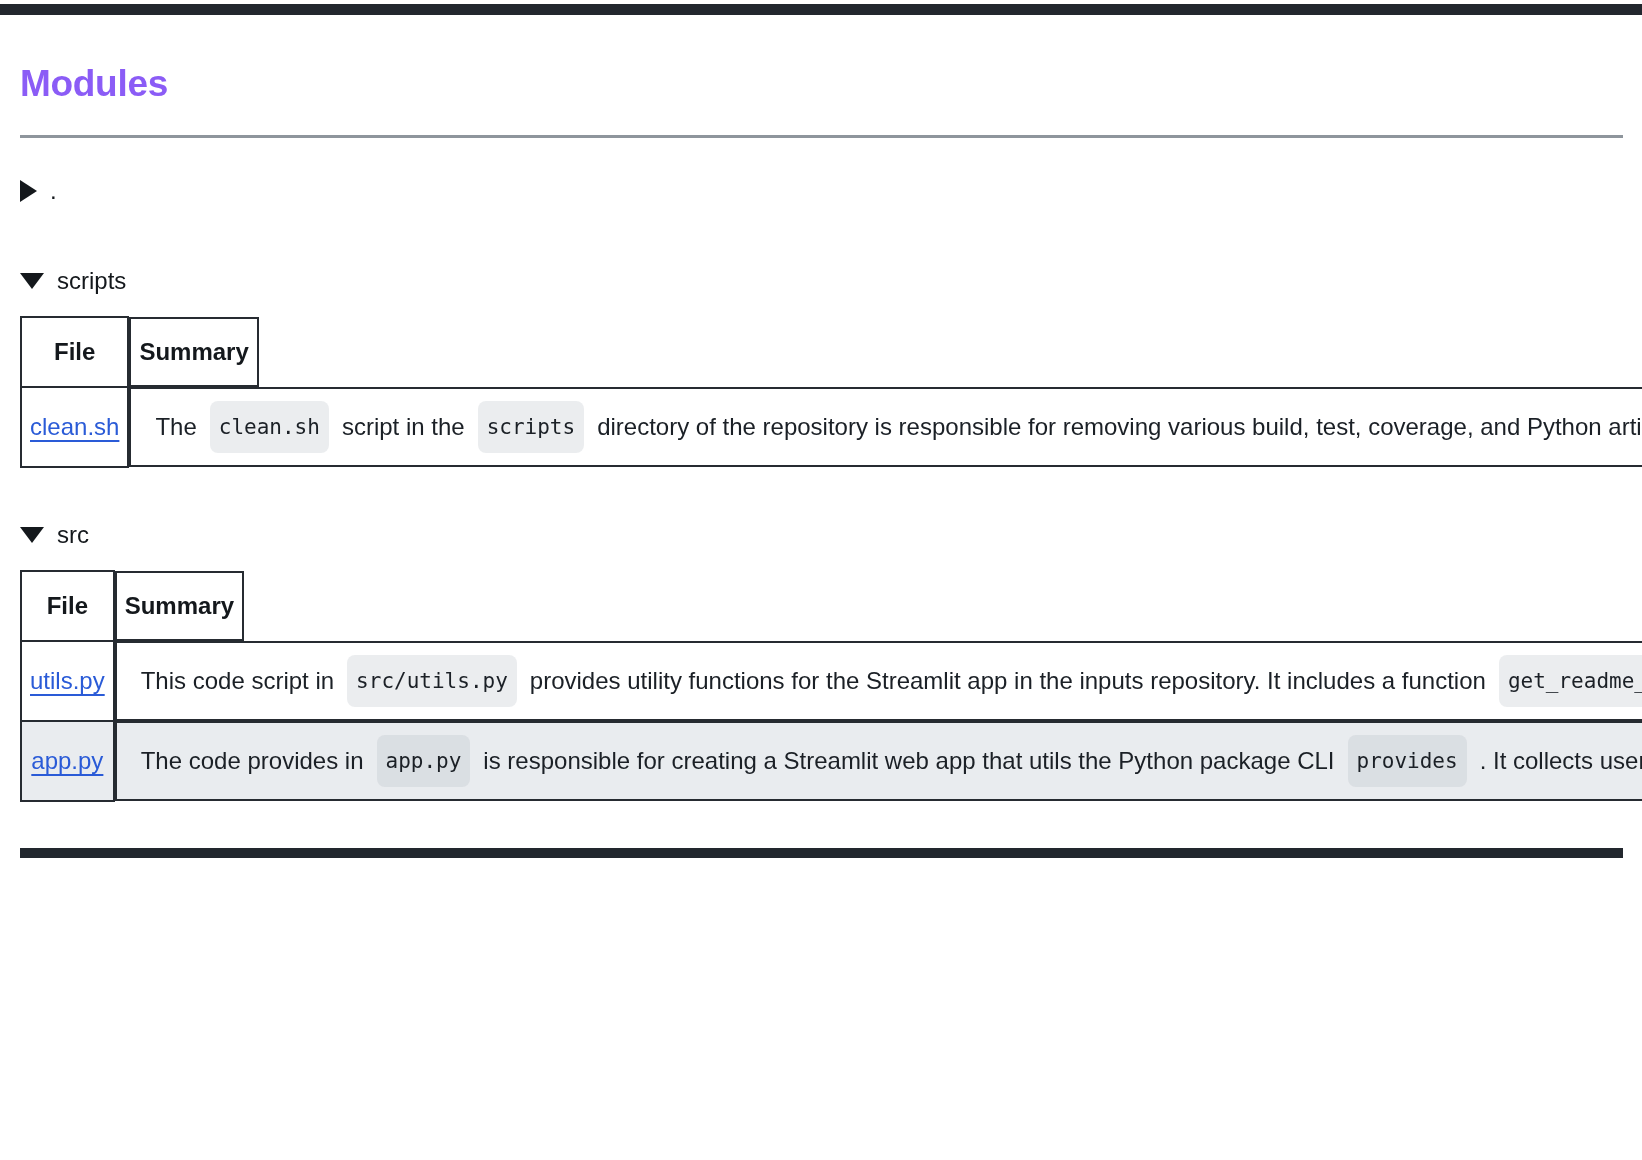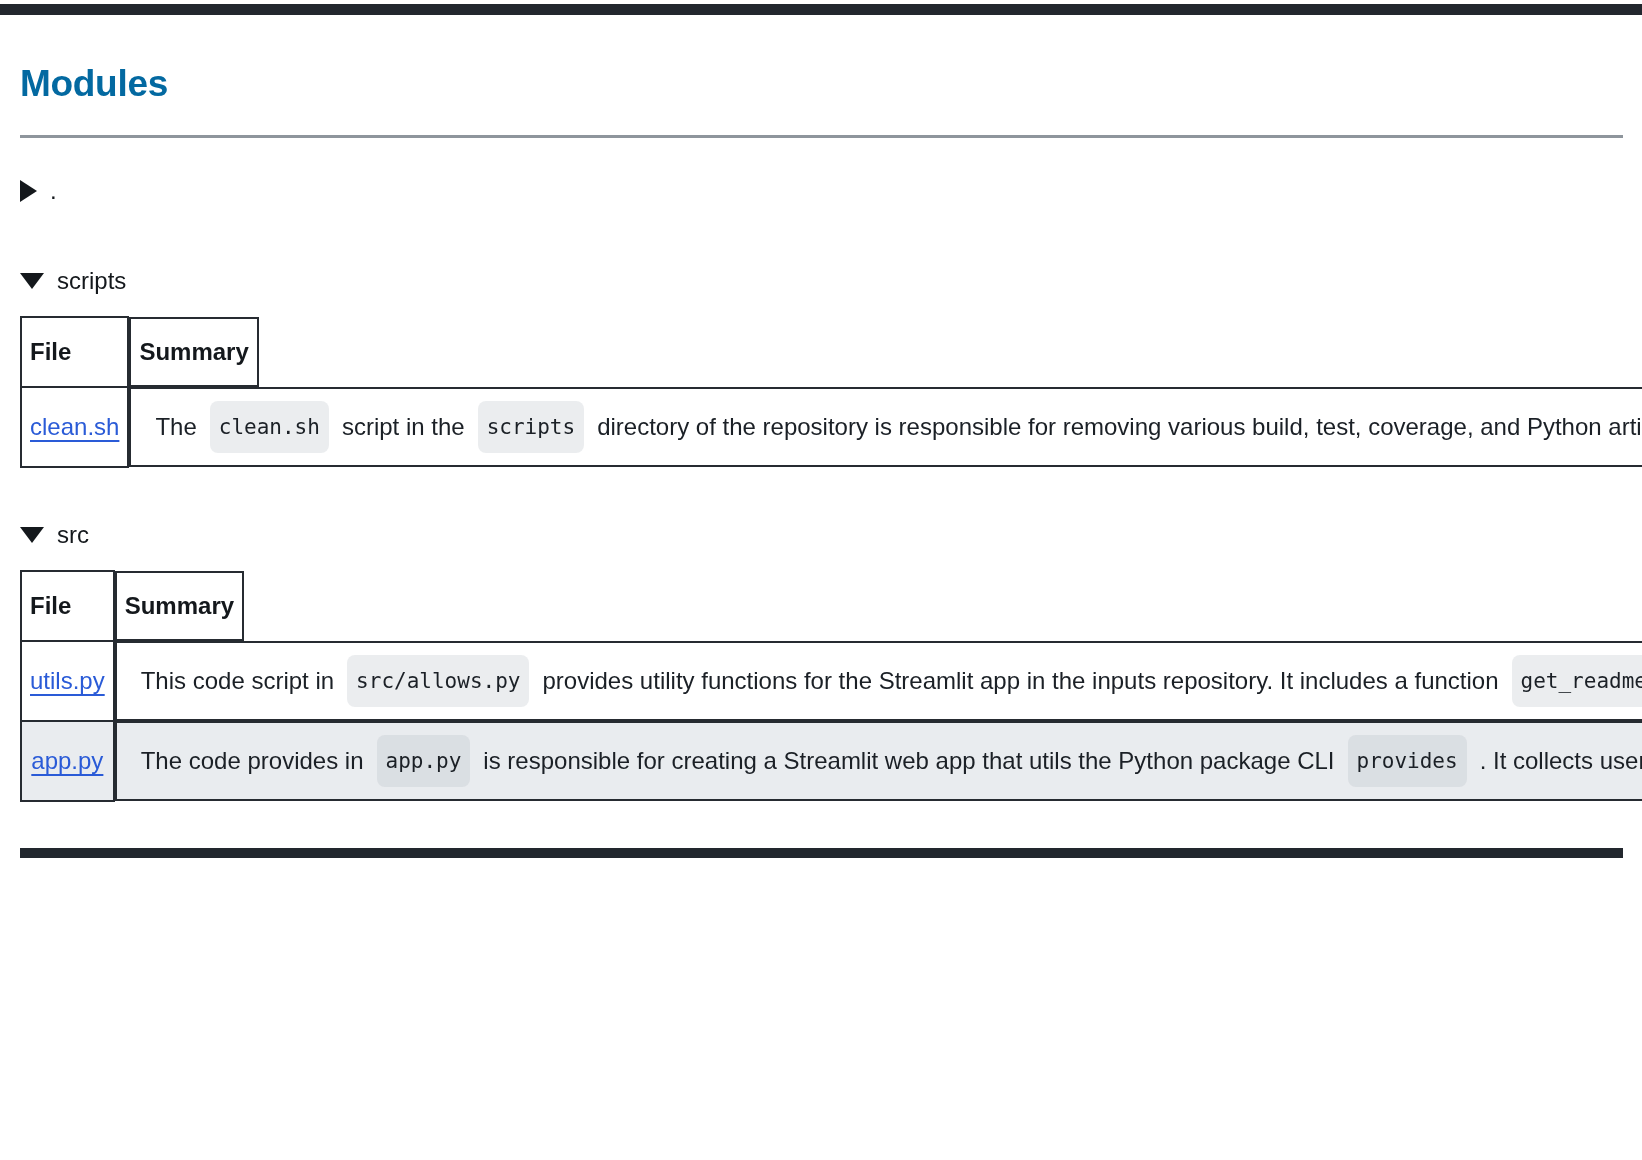--- a/index.html
+++ b/index.html
@@ -7,21 +7,21 @@
     width:1642px;height:1160px;overflow:hidden;
     background:#ffffff;color:#1b2026;
     font-family:"Liberation Sans",sans-serif;
     font-size:24px;
   }
   .content{padding:0 19px 0 20px;}
   .bar{height:11px;background:#22272e;}
   .bar.top{margin-top:4px;}
   .bar.bottom{margin-top:46px;height:10px;}
   h1{
-    font-size:37px;line-height:46px;font-weight:700;color:#0369a1;
+    font-size:37px;line-height:46px;font-weight:700;color:#8b5cf6;
     margin:46px 0 0 0;letter-spacing:-0.3px;
   }
   .rule{height:3px;background:#8e959c;margin-top:28px;}
   .details{margin-top:44px;}
   .details.first{margin-top:30px;}
   .summary{
     display:flex;align-items:center;gap:13px;
     line-height:46px;cursor:pointer;width:max-content;
   }
   .sum-label{color:#14181c;}
@@ -34,21 +34,21 @@
   .tri.down{
     border-left:12px solid transparent;
     border-right:12px solid transparent;
     border-top:16px solid #14181c;
   }
   table.modules-table{
     border-collapse:collapse;width:100%;
     margin-top:12px;line-height:46px;
   }
   .modules-table th,.modules-table td{border:2px solid #262b31;}
-  .modules-table th{padding:10px 8px;text-align:left;font-weight:700;color:#14181c;}
+  .modules-table th{padding:10px 8px;text-align:center;font-weight:700;color:#14181c;}
   .modules-table td.file{text-align:center;padding:10px 8px;}
   .tbl-scripts th.file,.tbl-scripts td.file{width:176px;}
   .tbl-src th.file,.tbl-src td.file{width:159px;}
   .modules-table td.summary{padding:12px 24px;text-align:left;}
   .modules-table tr.shaded{background:#e9ecef;}
   a.file-link{
     color:#2a5bd7;text-decoration:underline;
     text-underline-offset:5px;text-decoration-thickness:2px;
   }
   code.inline-code{
@@ -113,21 +113,21 @@
         <tr>
           <th class="file">File</th>
           <th class="summary">Summary</th>
         </tr>
       </thead>
       <tbody>
           <tr>
             <td class="file"><a class="file-link" href="#">utils.py</a></td>
             <td class="summary">
               <span>This code script in </span>
-              <code class="inline-code">src/allows.py</code>
+              <code class="inline-code">src/utils.py</code>
               <span> provides utility functions for the Streamlit app in the inputs repository. It includes a function </span>
               <code class="inline-code">get_readme_tempfile</code>
             </td>
           </tr>
           <tr class="shaded">
             <td class="file"><a class="file-link" href="#">app.py</a></td>
             <td class="summary">
               <span>The code provides in </span>
               <code class="inline-code">app.py</code>
               <span> is responsible for creating a Streamlit web app that utils the Python package CLI </span>

